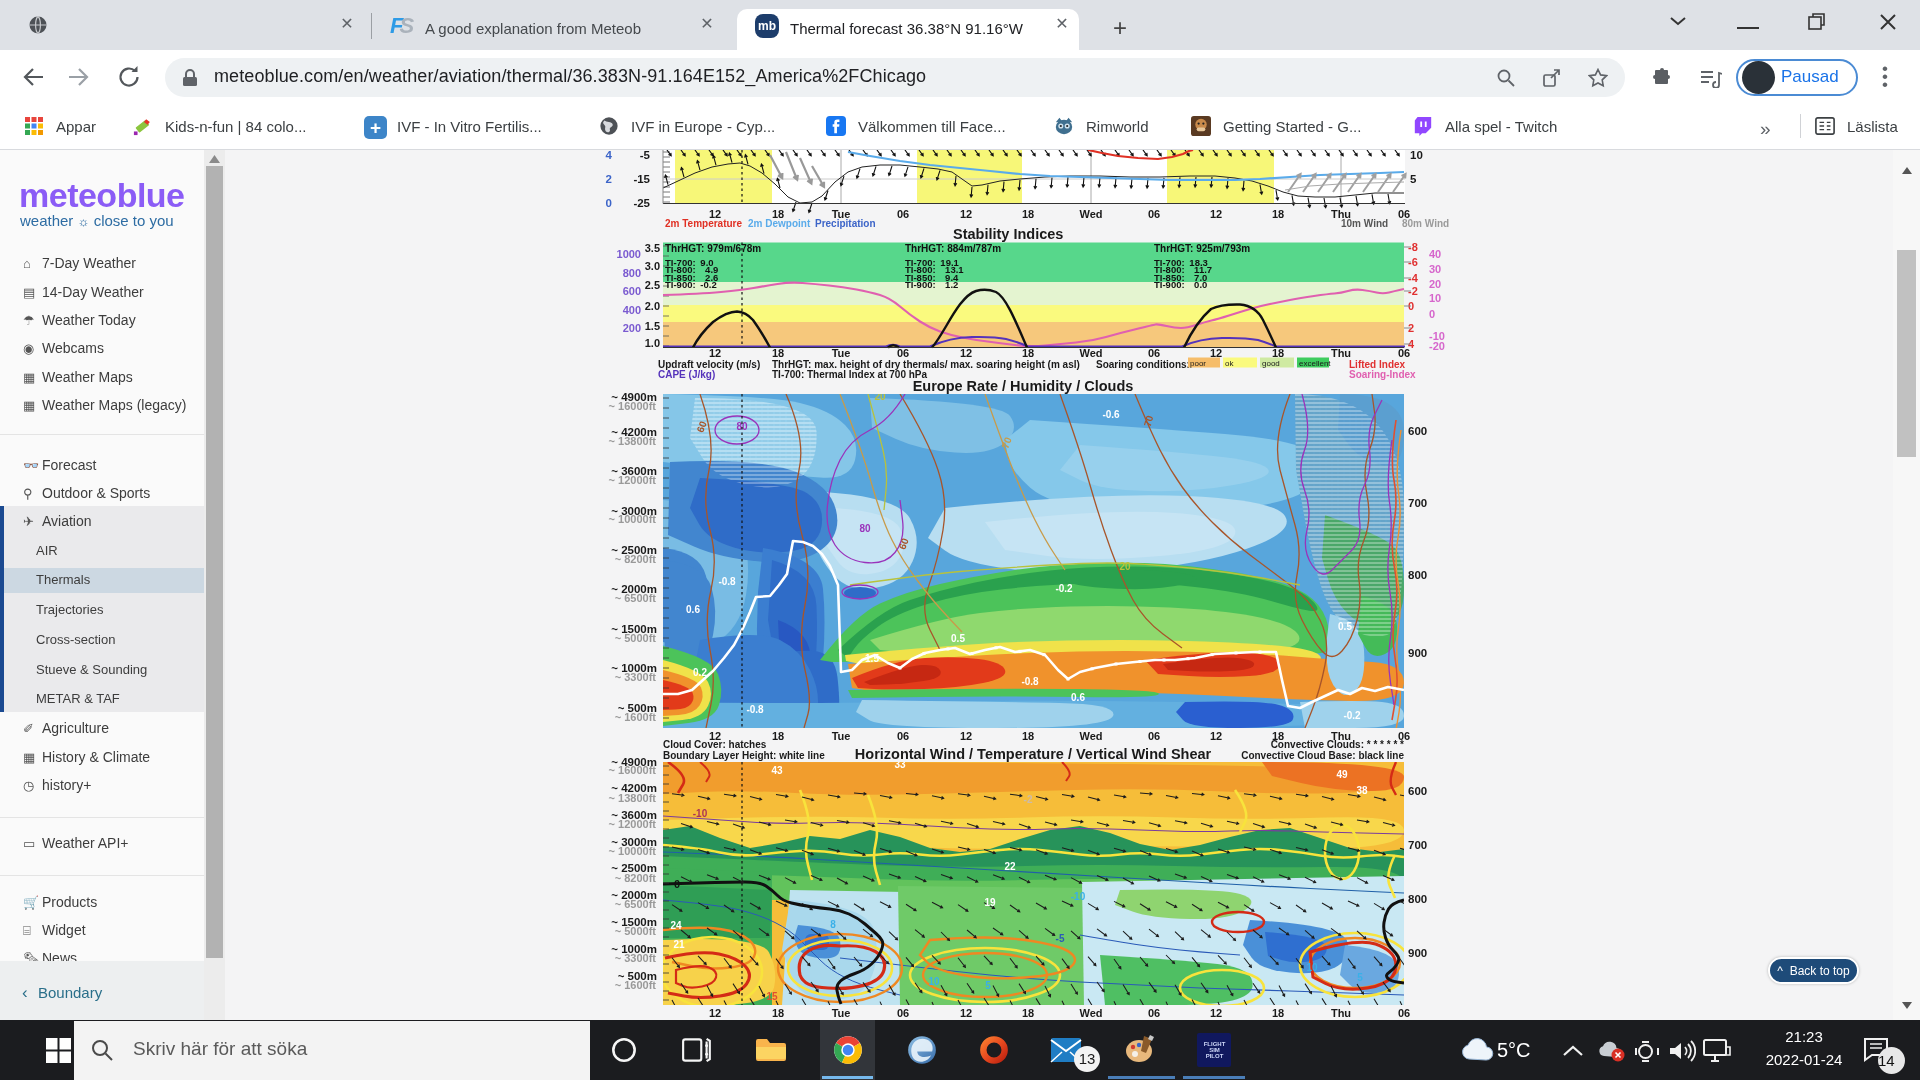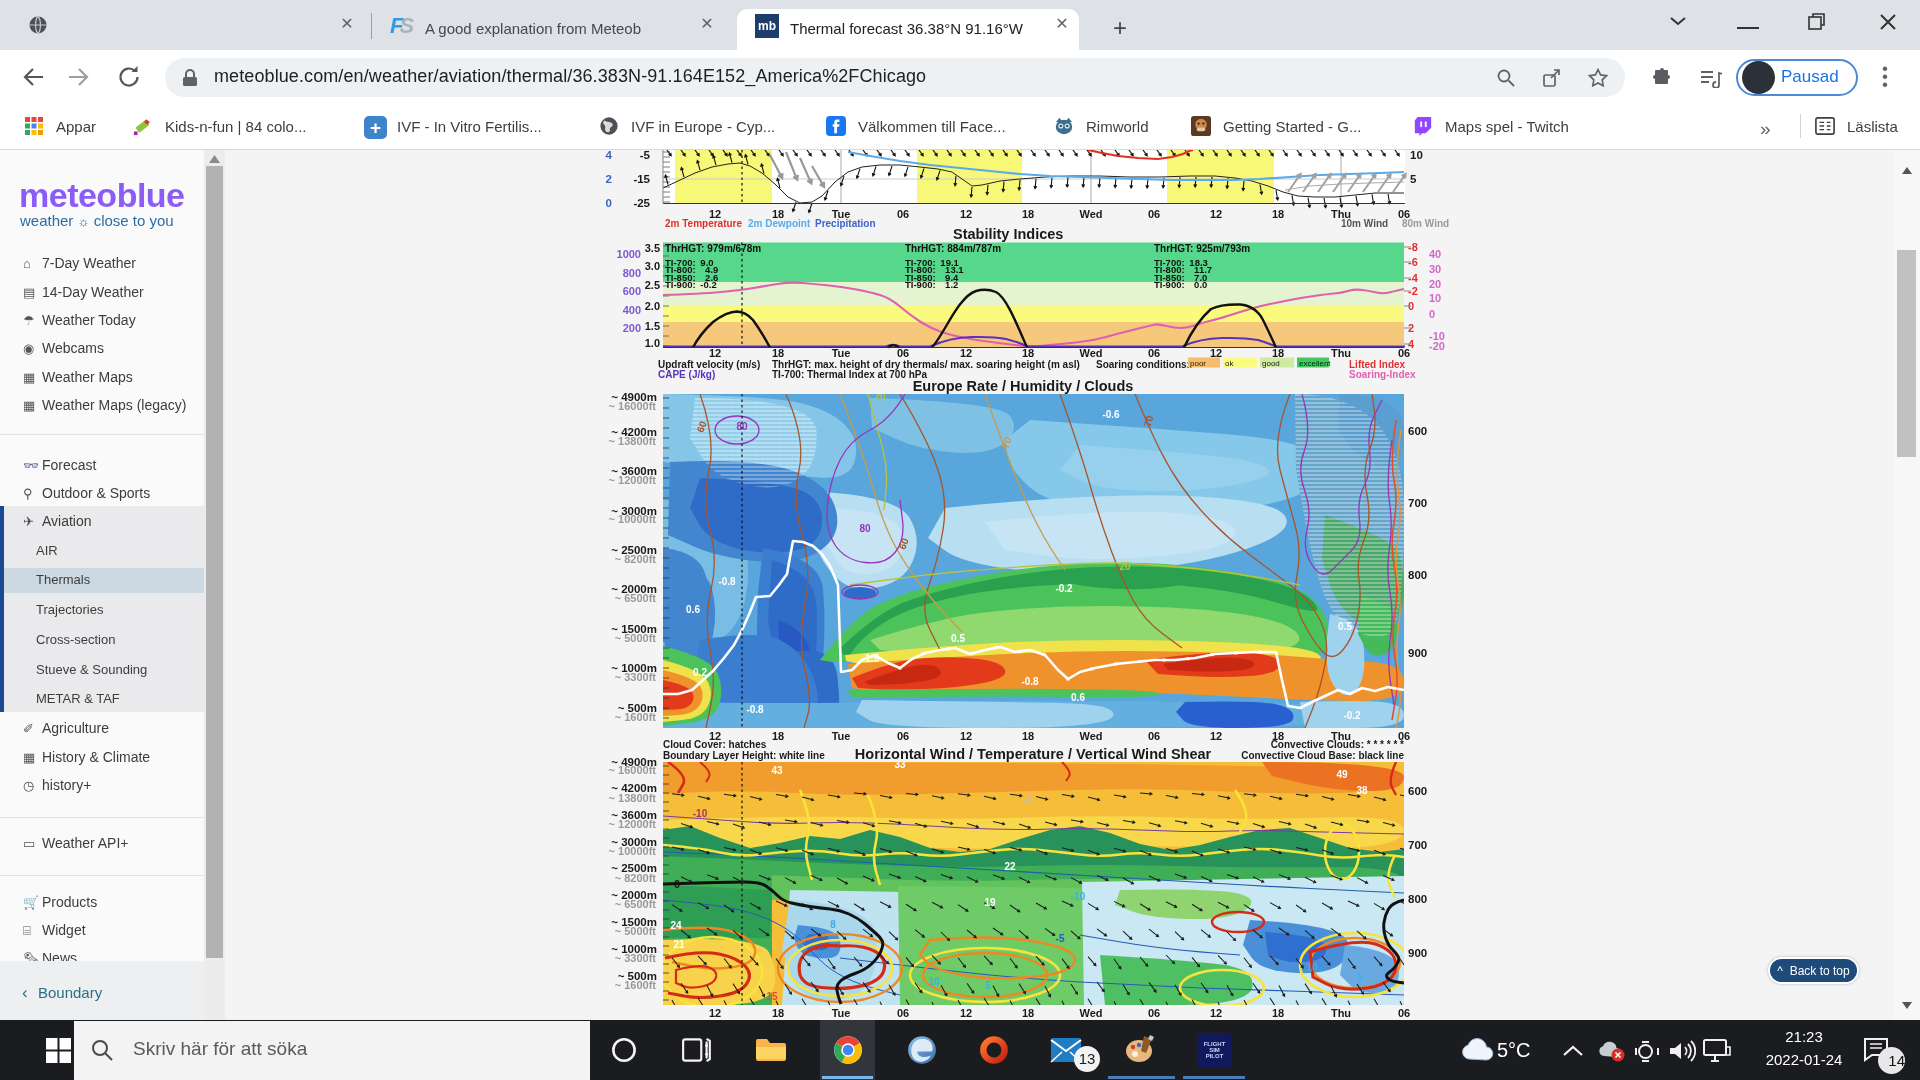--- a/index.html
+++ b/index.html
@@ -52,21 +52,21 @@
     </svg>
 <div class="tabx" style="left:337px">✕</div>
 <div class="abs" style="left:371px;top:13px;width:1px;height:26px;background:#9b9fa4"></div>
 
 <div class="abs" style="left:390px;top:13px;width:24px;height:26px;font-size:22px;font-weight:bold;font-style:italic"><span style="color:#2e9be6">F</span><span style="color:#aab2bb;margin-left:-4px">S</span></div>
 <div class="tab" style="left:425px;width:250px">
       <div class="tabtitle" style="width:235px">A good explanation from Meteob</div>
     </div>
 <div class="tabx" style="left:697px">✕</div>
 
-<div class="abs" style="left:755px;top:14px;width:24px;height:24px;background:#1d3d6b;border-radius:0;color:#fff;font-size:12px;font-weight:bold;text-align:center;line-height:24px">mb</div>
+<div class="abs" style="left:755px;top:14px;width:24px;height:24px;background:#1d3d6b;border-radius:8px;color:#fff;font-size:12px;font-weight:bold;text-align:center;line-height:24px">mb</div>
 <div class="tab" style="left:790px;width:260px;color:#202124">
       <div class="tabtitle" style="width:252px">Thermal forecast 36.38°N 91.16°W</div>
     </div>
 <div class="tabx" style="left:1052px">✕</div>
 <div class="abs" style="left:1108px;top:16px;width:24px;height:24px;color:#444;font-size:24px;line-height:24px;text-align:center;font-weight:300">+</div>
 
 <svg class="abs" style="left:1664px;top:12px" width="28" height="18" viewBox="0 0 28 18">
       <path d="M7 6l7 6 7-6" fill="none" stroke="#333" stroke-width="2"></path>
     </svg>
 <div class="abs" style="left:1737px;top:27px;width:22px;height:2px;background:#333"></div>
@@ -165,21 +165,21 @@
       <circle cx="10.5" cy="9" r="6" fill="#c98a4b"></circle>
       <circle cx="8" cy="8" r="1.2" fill="#222"></circle>
       <circle cx="13" cy="8" r="1.2" fill="#222"></circle>
       <rect x="6" y="12" width="9" height="4" rx="2" fill="#e8c79a"></rect>
     </svg>
 <div class="bm" style="left:1223px">Getting Started - G...</div>
 <svg class="bmicon" style="left:1413px" width="20" height="22" viewBox="0 0 20 22">
       <path d="M4 1L1 5v14h5v3l3-3h4l6-6V1z" fill="#9147ff"></path>
       <path d="M8 6v6M13 6v6" stroke="#fff" stroke-width="2"></path>
     </svg>
-<div class="bm" style="left:1445px">Maps spel - Twitch</div>
+<div class="bm" style="left:1445px">Alla spel - Twitch</div>
 <div class="bm" style="left:1760px;font-size:19px;color:#5f6368">»</div>
 <div class="abs" style="left:1800px;top:114px;width:1px;height:24px;background:#d0d2d6"></div>
 <svg class="bmicon" style="left:1815px" width="22" height="20" viewBox="0 0 22 20">
       <rect x="1" y="1" width="20" height="18" rx="2" fill="none" stroke="#3c4043" stroke-width="1.8"></rect>
       <path d="M5 6h5M5 10h5M5 14h5" stroke="#3c4043" stroke-width="1.6"></path>
       <path d="M13 6h4M13 10h4M13 14h4" stroke="#3c4043" stroke-width="1.6"></path>
     </svg>
 <div class="bm" style="left:1847px">Läslista</div>
 
 <div id="page">
@@ -1213,15 +1213,15 @@
       <rect x="1" y="1" width="22" height="15" rx="1.5" fill="none" stroke="#f0f0f0" stroke-width="2"></rect>
       <path d="M8 22h8M12 17v5" stroke="#f0f0f0" stroke-width="2"></path>
       <path d="M24 8h3v8h-8" fill="none" stroke="#f0f0f0" stroke-width="1.6"></path>
     </svg>
 <div class="tray" style="left:1768px;top:1028px;width:72px;text-align:center">21:23</div>
 <div class="tray" style="left:1756px;top:1051px;width:96px;text-align:center">2022-01-24</div>
 <svg class="abs" style="left:1862px;top:1036px" width="28" height="26" viewBox="0 0 28 26">
       <path d="M3 3h22v16H10l-7 5z" fill="none" stroke="#f0f0f0" stroke-width="2"></path>
       <path d="M8 8h12M8 12h12" stroke="#f0f0f0" stroke-width="1.6"></path>
     </svg>
-<div class="abs" style="left:1878px;top:1047px;width:27px;height:27px;background:#e8e8e8;border-radius:50%;color:#111;font-size:15px;text-align:right;line-height:27px">14</div>
+<div class="abs" style="left:1878px;top:1047px;width:27px;height:27px;background:#e8e8e8;border-radius:50%;color:#111;font-size:15px;text-align:left;line-height:27px">14</div>
 
 </div>
 
 </body></html>

